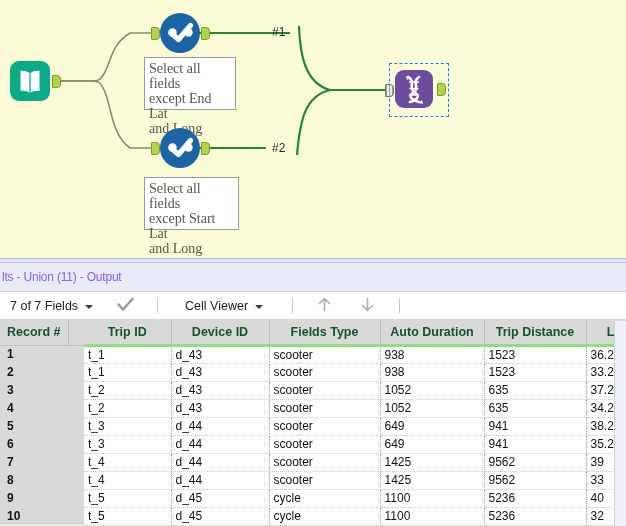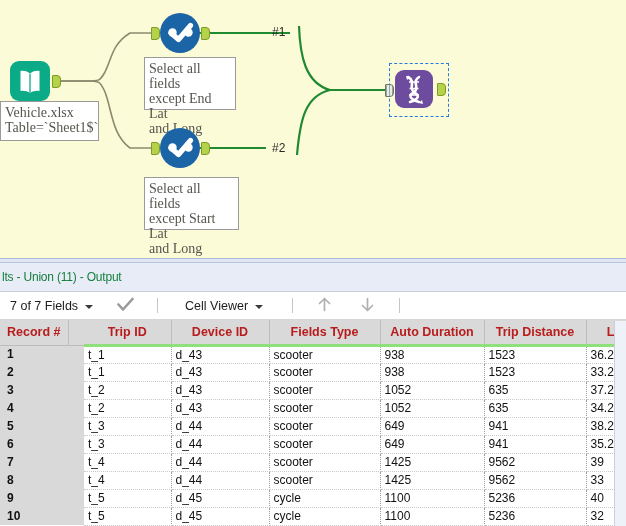--- a/index.html
+++ b/index.html
@@ -113,21 +113,21 @@
   #results-tabbar {
     height: 29px;
     background: #e8ecf7;
     border-bottom: 1px solid #c9cfdd;
     box-sizing: border-box;
     display: flex;
     align-items: center;
   }
   #results-tab-title {
     font-size: 12px;
-    color: #15803d;
+    color: #8b5cf6;
     padding-left: 2px;
     letter-spacing: -0.2px;
     white-space: nowrap;
   }
 
   #results-toolbar {
     height: 28px;
     background: #ffffff;
     border-bottom: 1px solid #d6d6d6;
     box-sizing: border-box;
@@ -166,21 +166,21 @@
     font-size: 12px;
     color: #111111;
   }
   #grid table {
     border-collapse: collapse;
     width: 626px;
     table-layout: fixed;
   }
   #grid th {
     background: #d9d9d9;
-    color: #b91c1c;
+    color: #14532d;
     font-weight: bold;
     font-size: 12.5px;
     height: 25px;
     padding: 0;
     text-align: center;
     border-right: 1px solid #bdbdbd;
     border-bottom: 3px solid #8fe07a;
     box-sizing: border-box;
     position: relative;
   }
@@ -257,22 +257,20 @@
   <div class="node" style="left:10px; top:61px;">
     <div class="node-icon icon-input">
       <svg class="glyph" viewBox="0 0 40 40" xmlns="http://www.w3.org/2000/svg">
         <path d="M20 12.5 C17 10 13 9.5 10.5 10 L10.5 30 C13 29.3 17 29.8 20 31.8 Z" fill="#ffffff"></path>
         <path d="M20 12.5 C23 10 27 9.5 29.5 10 L29.5 30 C27 29.3 23 29.8 20 31.8 Z" fill="#ffffff"></path>
         <path d="M20 12.8 L20 31.6" stroke="#0bab88" stroke-width="1.3" fill="none"></path>
       </svg>
     </div>
     <div class="port port-in" style="left:42px; top:14px;"></div>
   </div>
-  <div class="label-box" style="left:0px; top:101px; width:99px; height:40px;">Vehicle.xlsx
-Table=`Sheet1$`</div>
 
   <div class="node" style="left:152px; top:13px;">
     <div class="port port-in" style="left:-1px; top:14px;"></div>
     <div class="node-icon icon-select" style="left:8px; top:0px;">
       <svg class="glyph" viewBox="0 0 40 40" xmlns="http://www.w3.org/2000/svg">
         <circle cx="12.5" cy="19.5" r="4.2" fill="#ffffff"></circle>
         <circle cx="28.5" cy="19.5" r="4.2" fill="#ffffff"></circle>
         <path d="M11 20 L18.5 26.5 L30.5 12.5" stroke="#ffffff" stroke-width="5.2" fill="none" stroke-linecap="round" stroke-linejoin="round"></path>
       </svg>
     </div>

